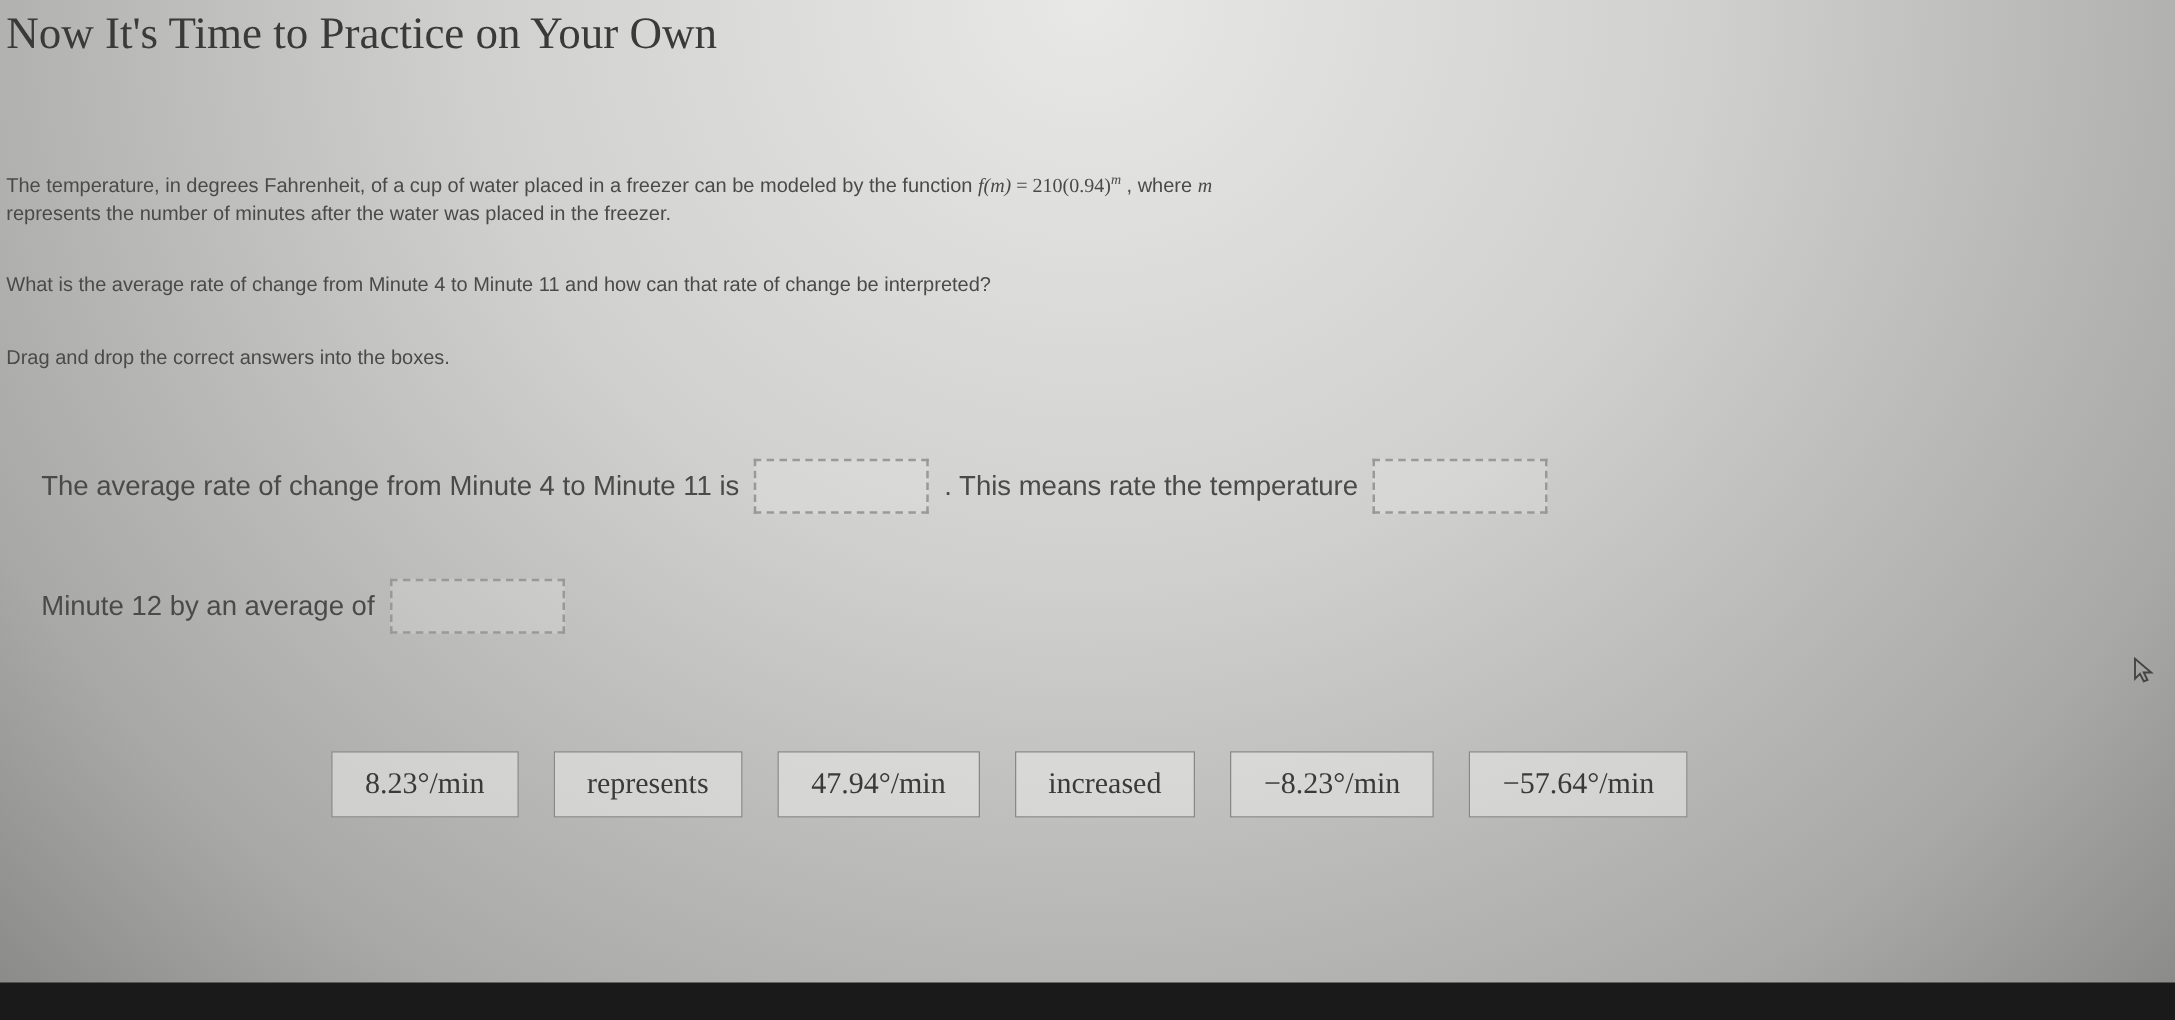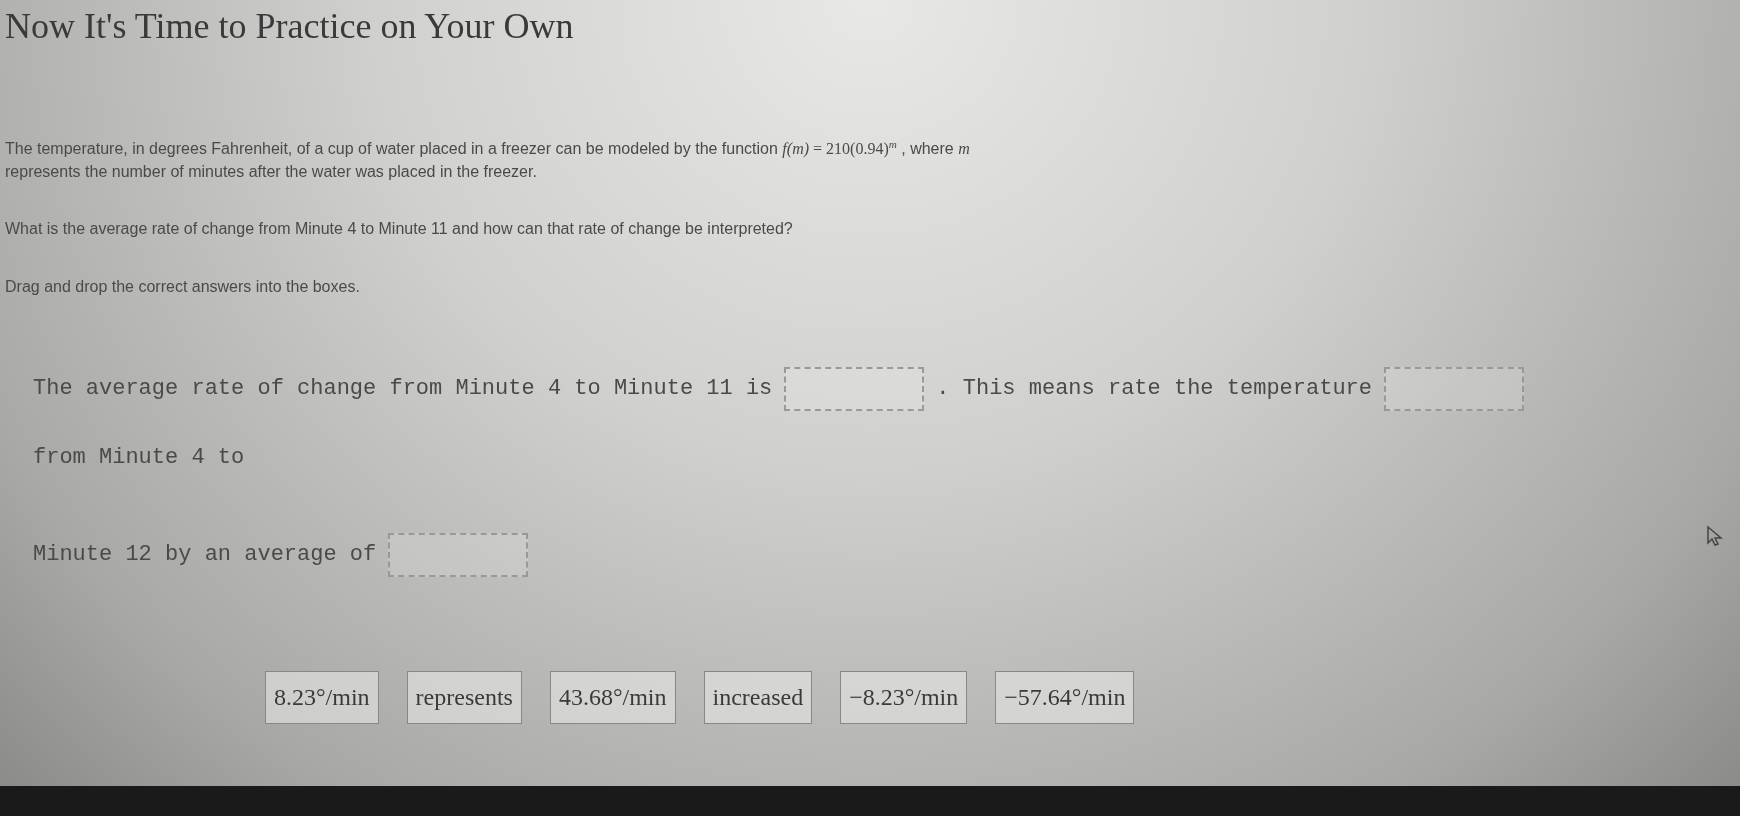--- a/index.html
+++ b/index.html
@@ -52,21 +52,21 @@
       font-style: normal;
     }
     
     sup {
       font-size: 0.7em;
       font-style: italic;
     }
     
     .answer-section {
       margin-top: 60px;
-      font-family: Liberation Mono, monospace;
+      font-family: Liberation Sans, sans-serif;
       font-size: 22px;
       color: #4a4a4a;
       line-height: 2.8;
       padding-left: 28px;
     }
     
     .answer-line {
       display: flex;
       align-items: center;
       flex-wrap: wrap;
@@ -87,21 +87,21 @@
     .options-row {
       display: flex;
       gap: 28px;
       margin-top: 85px;
       padding-left: 260px;
     }
     
     .option-tile {
       border: 1px solid #888;
       background: rgba(230, 230, 228, 0.6);
-      padding: 12px 8px;
+      padding: 12px 26px;
       font-family: 'Times New Roman', Times, serif;
       font-size: 24px;
       color: #3a3a3a;
       cursor: move;
     }
     
     .cursor-icon {
       position: absolute;
       right: 12px;
       top: 525px;
@@ -131,32 +131,31 @@
   <div class="problem-text problem-para">What is the average rate of change from Minute 4 to Minute 11 and how can that rate of change be interpreted?</div>
 
   <div class="problem-text">Drag and drop the correct answers into the boxes.</div>
 
   <div class="answer-section">
     <div class="answer-line">
       <span>The average rate of change from Minute 4 to Minute 11 is</span>
       <span class="drop-zone"></span>
       <span>. This means rate the temperature</span>
       <span class="drop-zone"></span>
-      <span>from Minute 4 to</span>
     </div>
     <div class="answer-line">
       <span>Minute 12 by an average of</span>
       <span class="drop-zone"></span>
     </div>
   </div>
 
   <div class="options-row">
     <div class="option-tile">8.23°/min</div>
     <div class="option-tile">represents</div>
-    <div class="option-tile">43.68°/min</div>
+    <div class="option-tile">47.94°/min</div>
     <div class="option-tile">increased</div>
     <div class="option-tile">−8.23°/min</div>
     <div class="option-tile">−57.64°/min</div>
   </div>
 </div>
 
 <svg class="cursor-icon" viewBox="0 0 24 24">
   <path d="M4 2 L4 18 L8 14 L11 20 L14 19 L11 13 L17 13 Z" fill="none" stroke="#444" stroke-width="1.5"></path>
 </svg>
 

